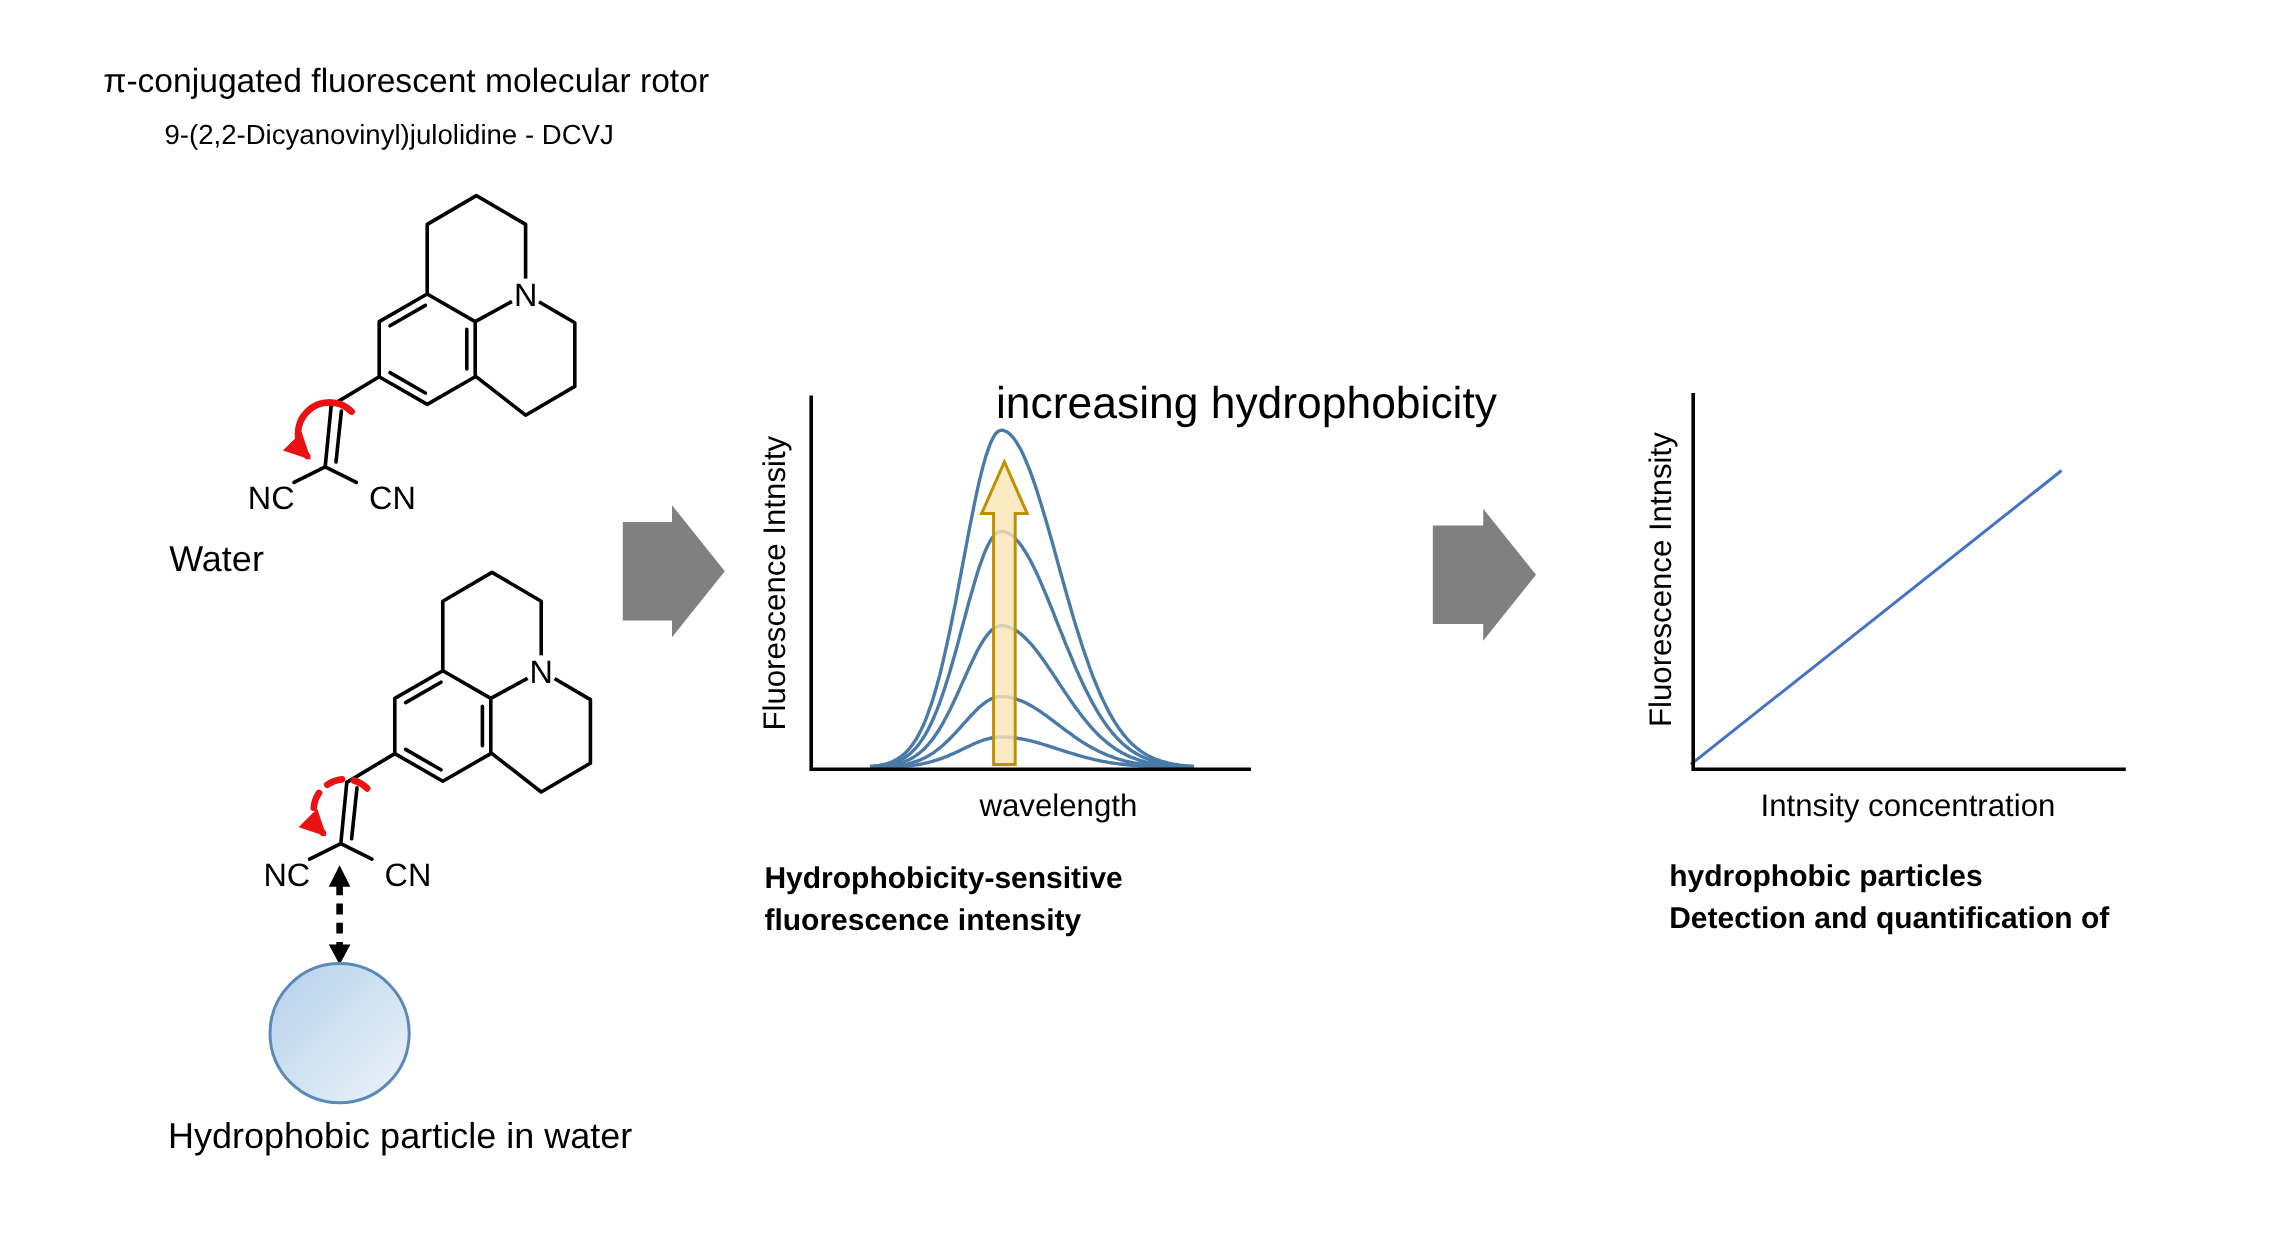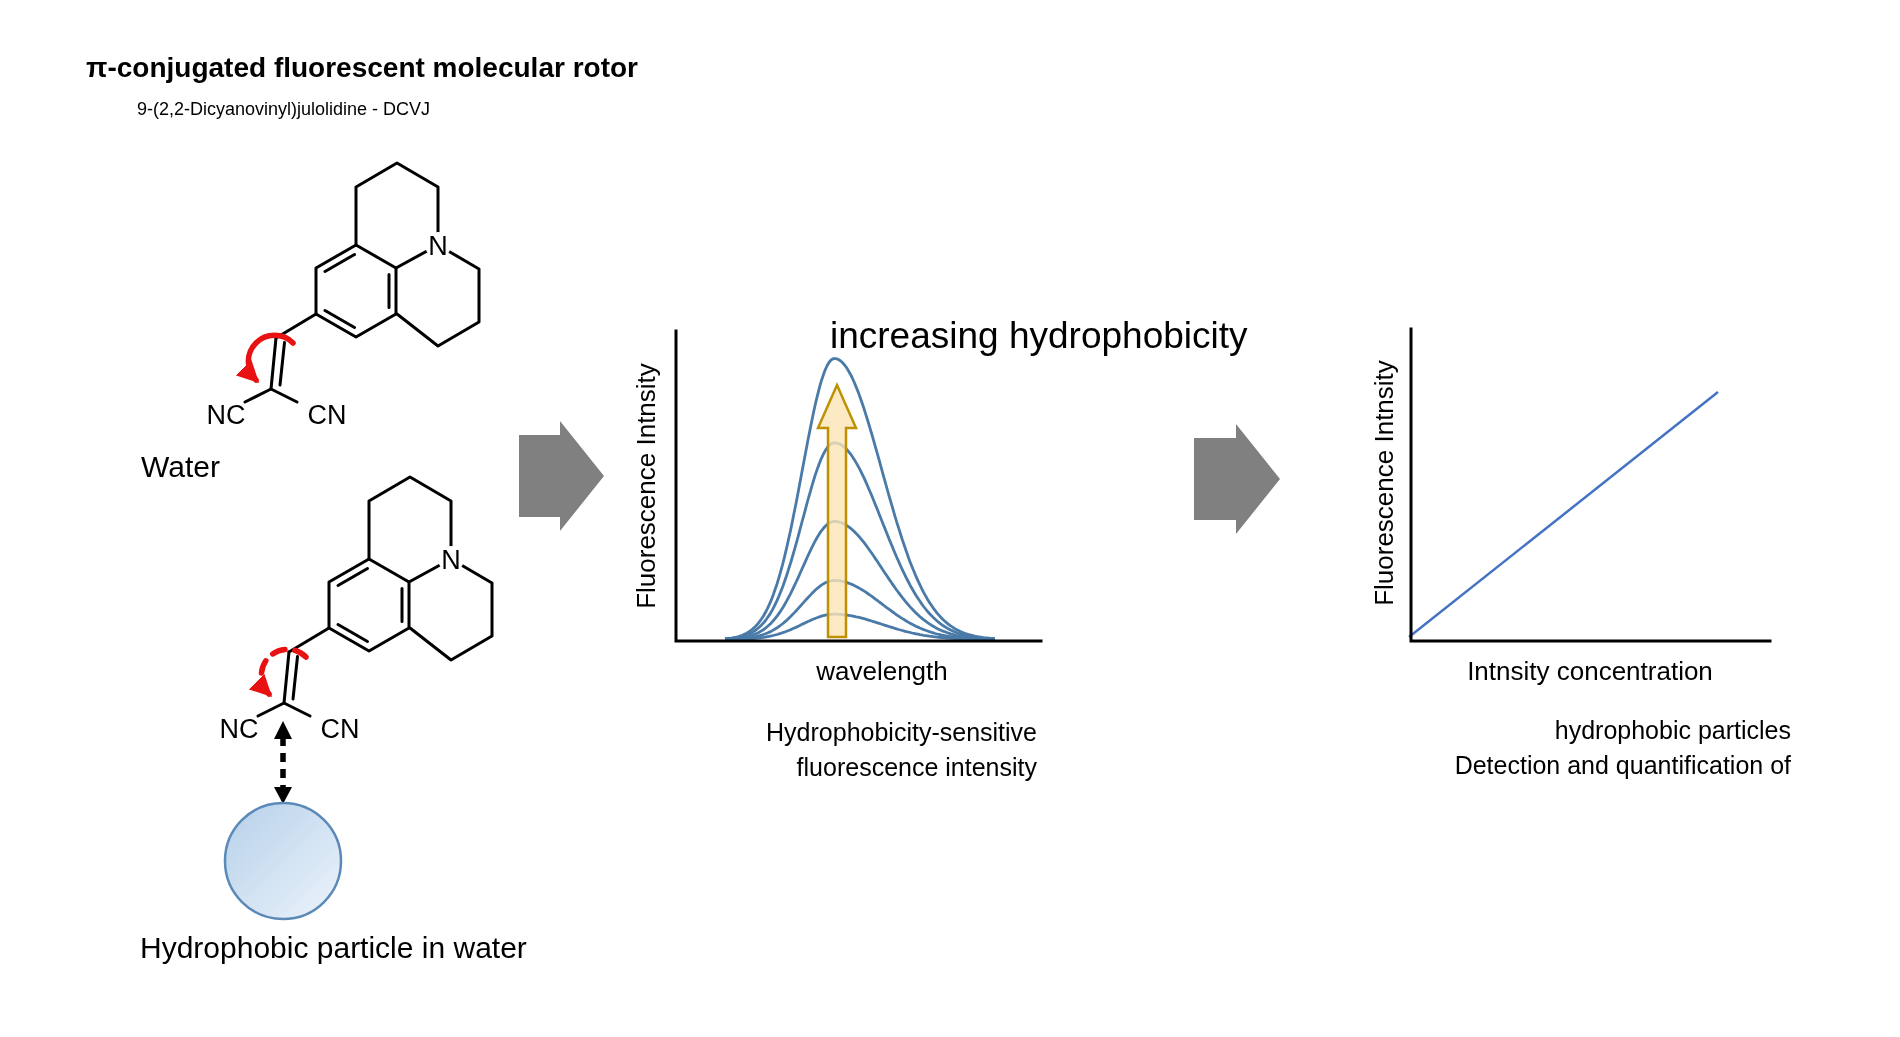--- a/index.html
+++ b/index.html
@@ -2,28 +2,28 @@
 <html style="--rotation_arrow_red: #E81212; --curve_blue: #4A7AA8; --line_blue: #4472C4; --block_arrow_gray: #808080; --highlight_arrow_fill: #FBE5B6; --highlight_arrow_stroke: #BF9000; --particle_fill_dark: #B5D0E9; --particle_fill_light: #EDF4FB; --particle_stroke: #5B8AB8;"><head>
 <meta charset="utf-8">
 <style>
   *{box-sizing:border-box}
   html,body{margin:0;padding:0}
   body{width:1900px;height:1037px;background:#fff;position:relative;overflow:hidden;
        font-family:"Liberation Sans",sans-serif;color:#000}
   #stage{position:absolute;left:0;top:0;width:1900px;height:1037px}
   svg#diagram{position:absolute;left:0;top:0}
   .lbl{position:absolute;white-space:nowrap}
-  .title{font-size:28px;font-weight:bold}
-  .subtitle{font-size:18px}
+  .title{font-size:28px;font-weight:normal}
+  .subtitle{font-size:23px}
   .molcap{font-size:30px}
   .annot{font-size:37px}
   .xlabel{position:absolute;text-align:center;font-size:26px;white-space:nowrap}
   .vlabel{position:absolute;transform:translate(-50%,-50%) rotate(-90deg);
           white-space:nowrap;font-size:26px}
-  .caption{position:absolute;text-align:right;font-size:25px;font-weight:normal;line-height:35px}
+  .caption{position:absolute;text-align:left;font-size:25px;font-weight:bold;line-height:35px}
   .bond{stroke:#000;stroke-width:3;fill:none;stroke-linecap:round;stroke-linejoin:round}
   .atomtxt{font-size:27px;fill:#000}
   .rotarrow{stroke:var(--rotation_arrow_red,#E81212);stroke-width:5.5;fill:none;stroke-linecap:round}
   .rotarrow.dashed{stroke-dasharray:13 10}
   .blkdash{stroke:#000;stroke-width:5.5;stroke-dasharray:9 7;fill:none}
   .blkhead{fill:#000}
   .axis{stroke:#000;stroke-width:3;fill:none;stroke-linecap:square;stroke-linejoin:miter}
   .speccurve{stroke:var(--curve_blue,#4A7AA8);stroke-width:2.8;fill:none;stroke-linejoin:round}
   .yellowarrow{fill:var(--highlight_arrow_fill,#FBE5B6);fill-opacity:.8;
                stroke:var(--highlight_arrow_stroke,#BF9000);stroke-width:2.5;stroke-linejoin:miter}

